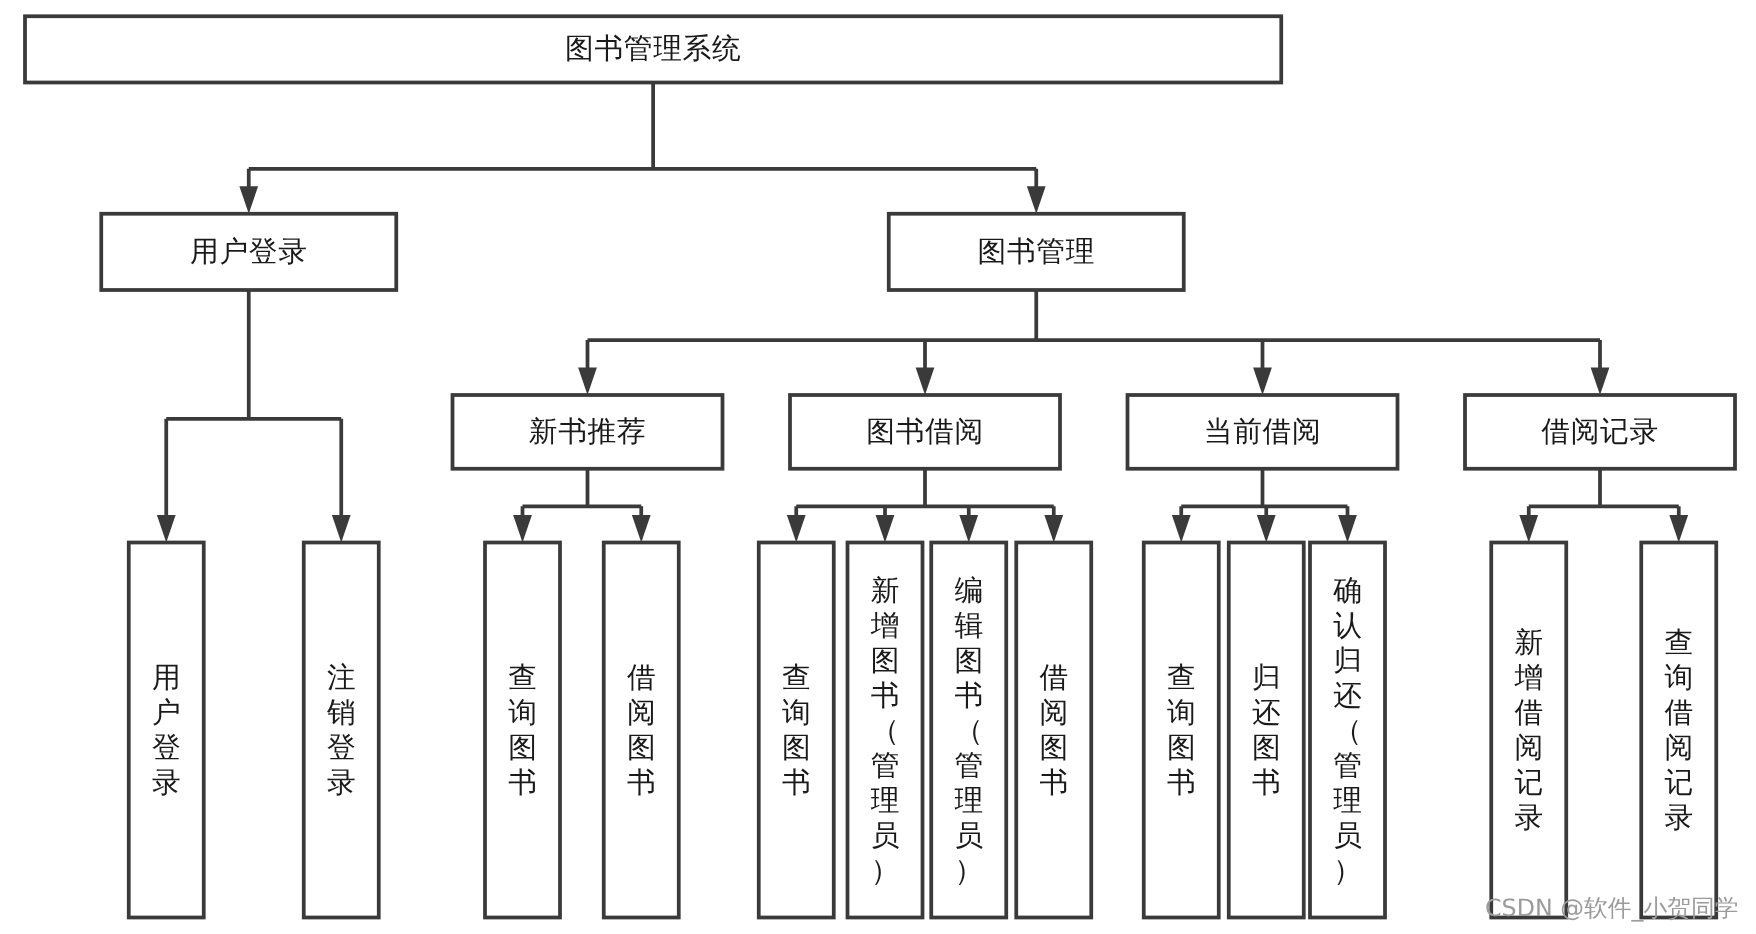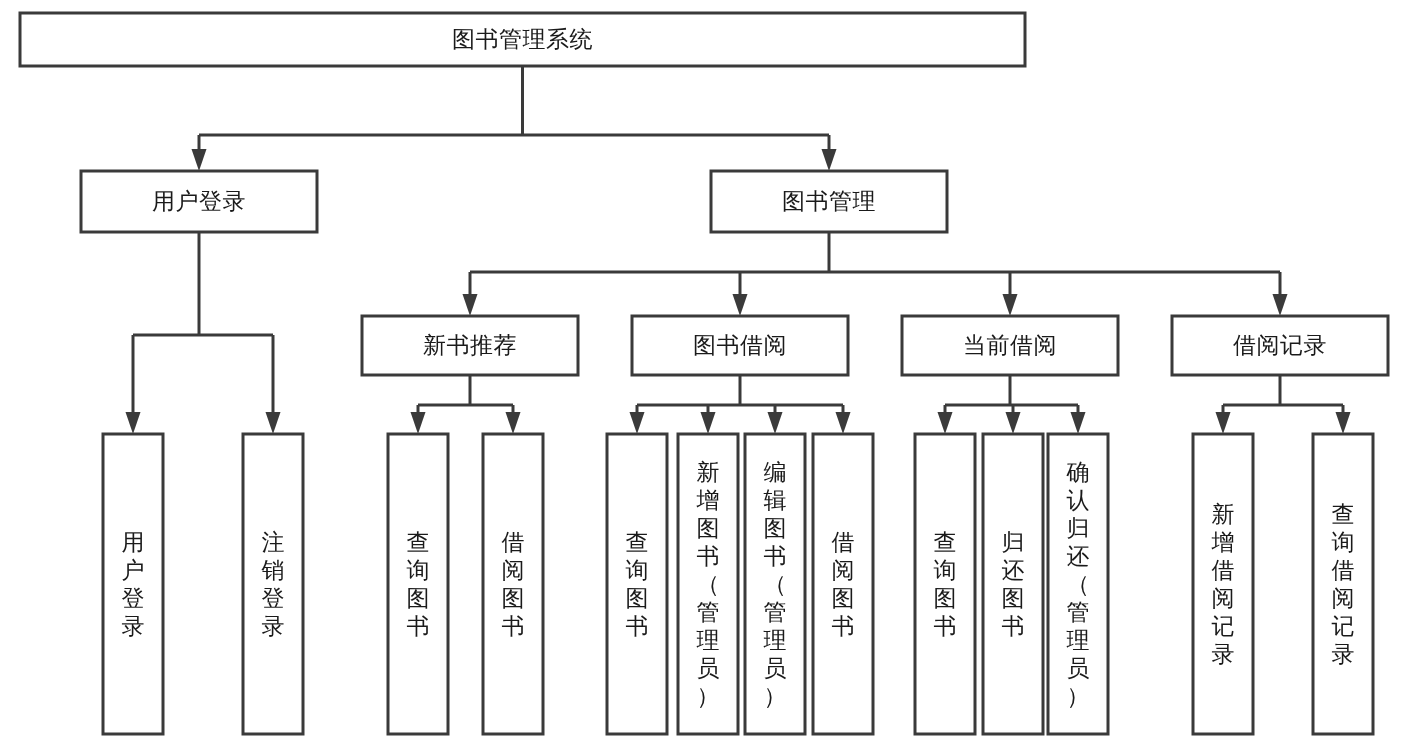--- a/index.html
+++ b/index.html
@@ -223,13 +223,14 @@
         <g>
           <rect x="1193" y="434" width="60" height="300" class="node-rect"></rect>
           <text x="1223" y="521.84" class="node-label-v"><tspan x="1223" dy="0">新</tspan><tspan x="1223" dy="28">增</tspan><tspan x="1223" dy="28">借</tspan><tspan x="1223" dy="28">阅</tspan><tspan x="1223" dy="28">记</tspan><tspan x="1223" dy="28">录</tspan></text>
         </g>
         <g>
           <rect x="1313" y="434" width="60" height="300" class="node-rect"></rect>
           <text x="1343" y="521.84" class="node-label-v"><tspan x="1343" dy="0">查</tspan><tspan x="1343" dy="28">询</tspan><tspan x="1343" dy="28">借</tspan><tspan x="1343" dy="28">阅</tspan><tspan x="1343" dy="28">记</tspan><tspan x="1343" dy="28">录</tspan></text>
         </g>
       </g>
   </svg>
+  <div class="watermark-text">CSDN @软件_小贺同学</div>
 </div>
 
 </body></html>

